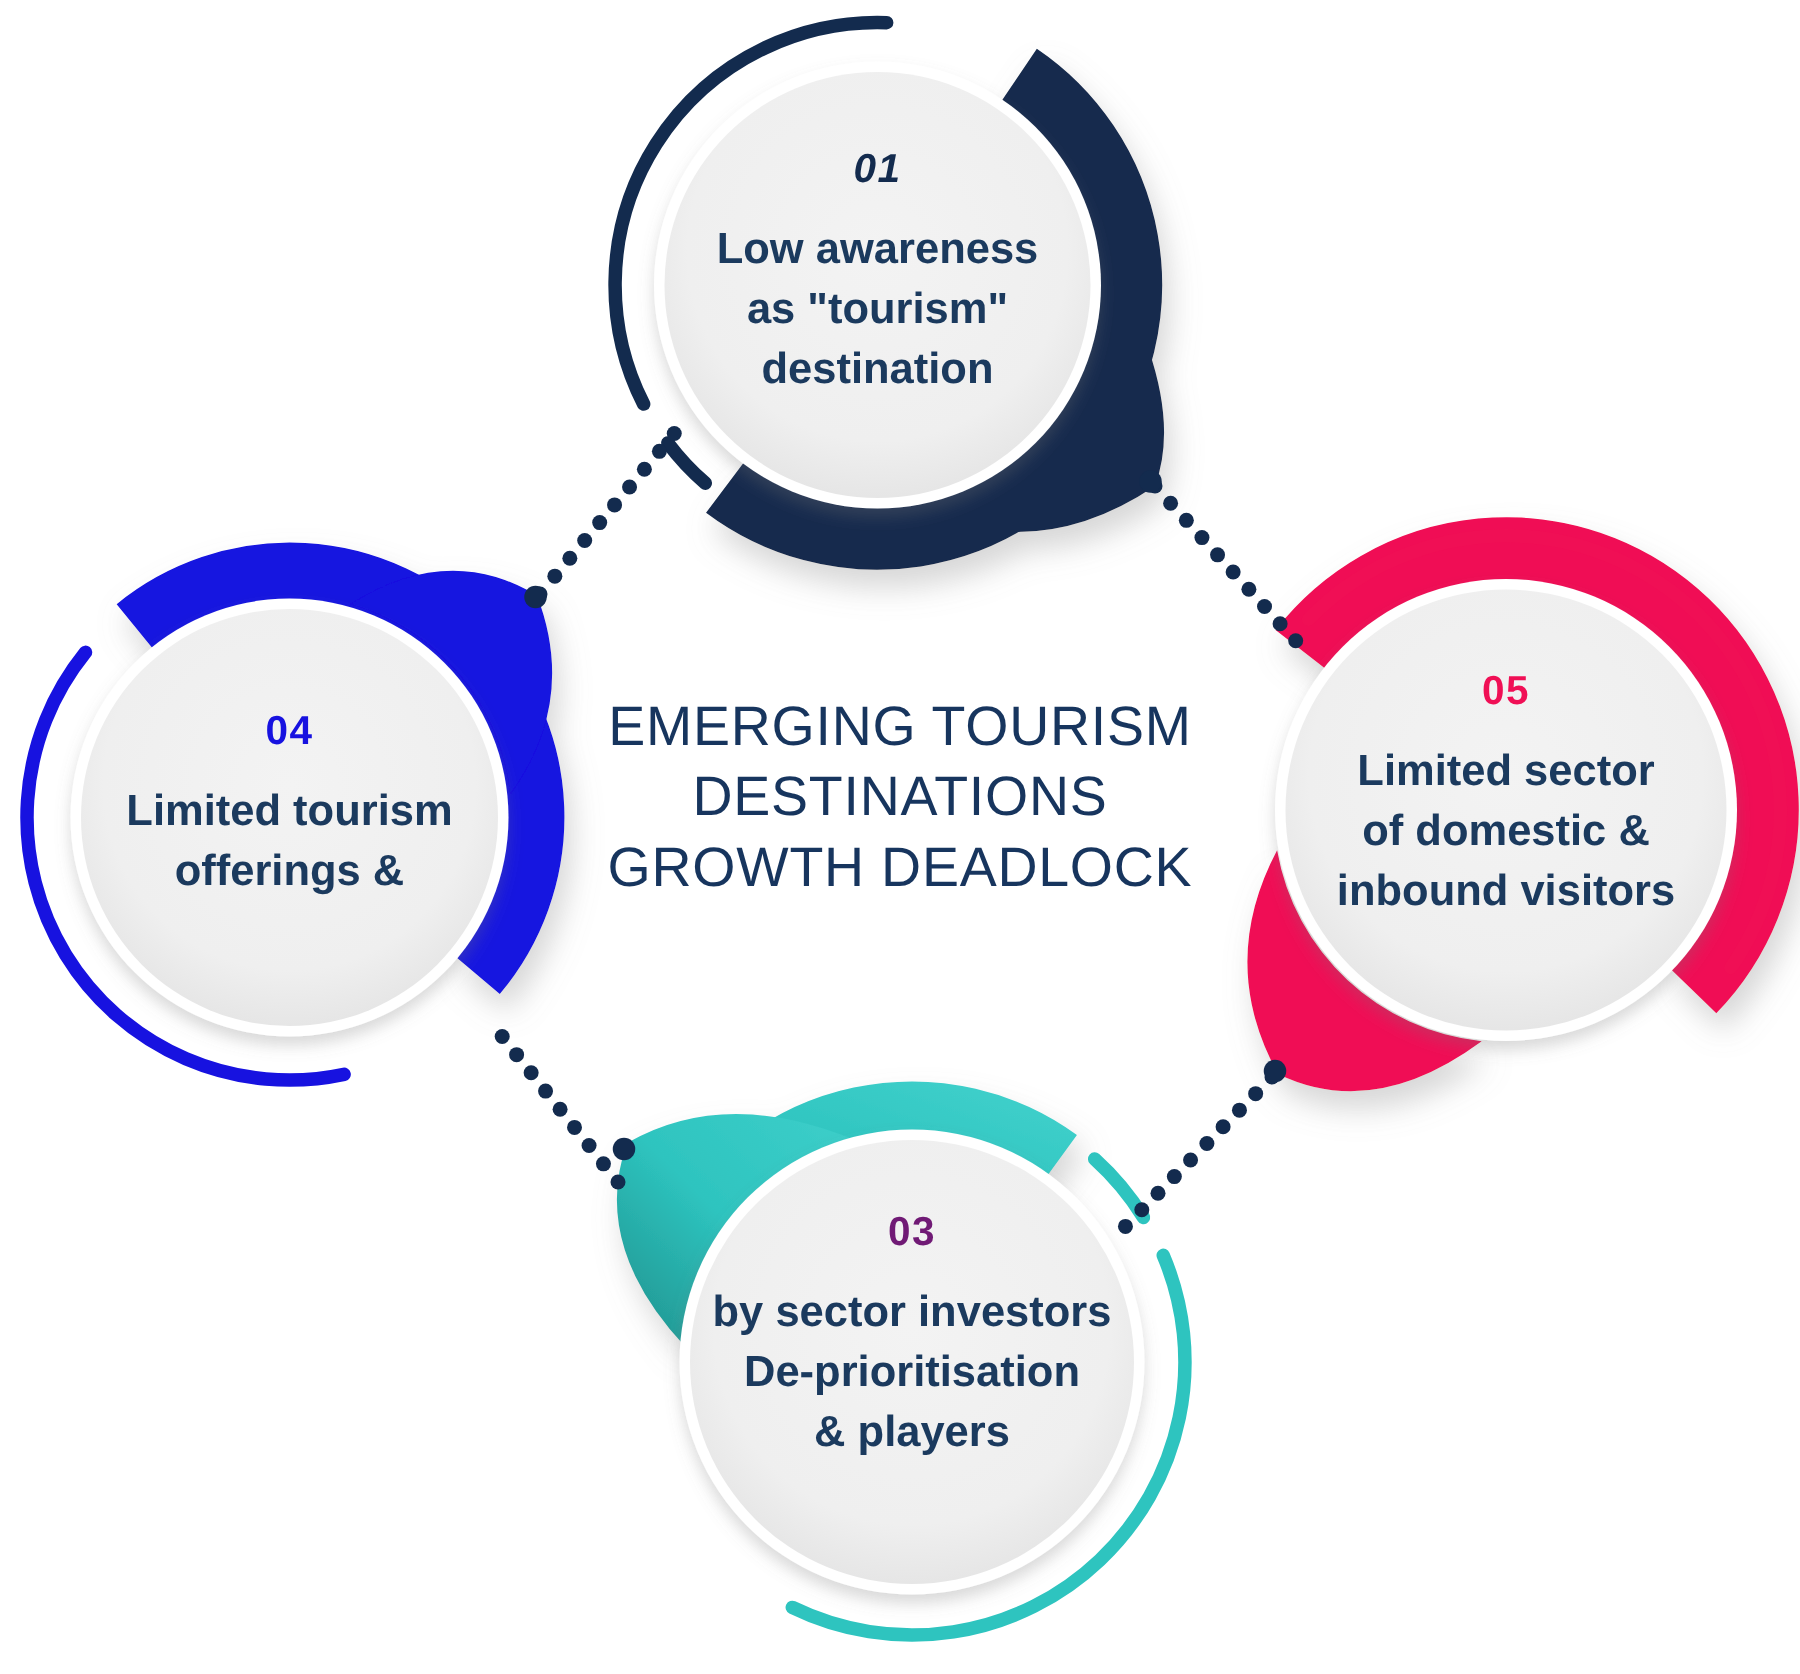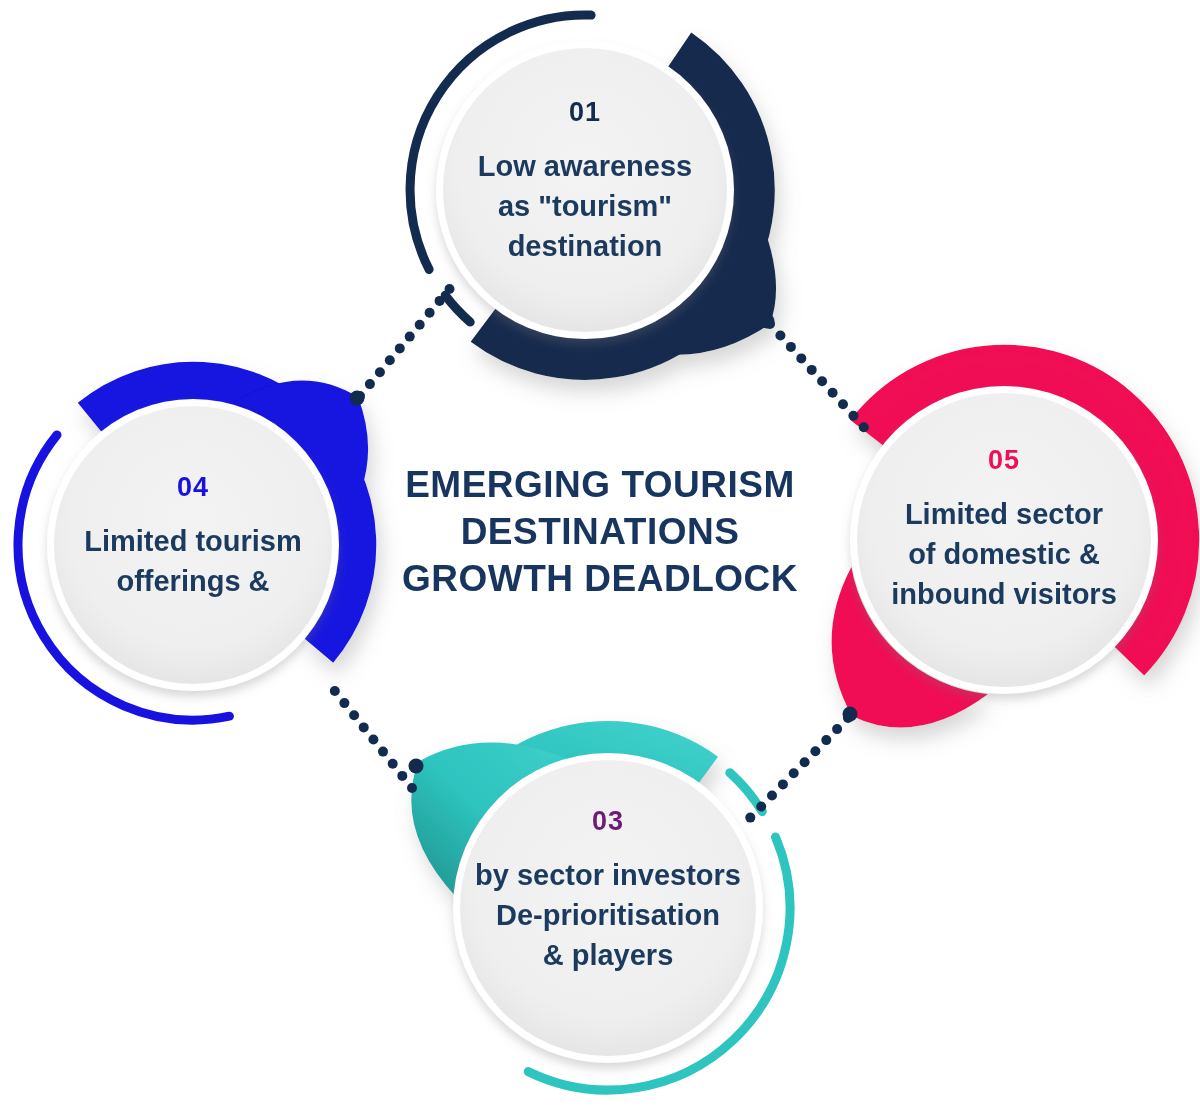--- a/index.html
+++ b/index.html
@@ -13,21 +13,21 @@
     position:absolute;transform:translate(-50%,-50%);
     text-align:center;font-weight:700;line-height:40px;font-size:29px;
     pointer-events:none;white-space:nowrap;
   }
   .node-number{
     display:block;font-size:27px;letter-spacing:1px;margin-bottom:14px;
     font-weight:700;
   }
   .center-title{
     position:absolute;left:600px;top:531px;transform:translate(-50%,-50%);
-    text-align:center;font-weight:700;font-size:37px;line-height:47px;
+    text-align:center;font-weight:400;font-size:37px;line-height:47px;
     letter-spacing:0.5px;white-space:nowrap;pointer-events:none;
   }
 </style>
 </head>
 <body>
 
 <div id="stage">
 
   <svg id="rings" viewBox="0 0 1200 1116" width="1200" height="1116">
       <defs>
@@ -133,21 +133,21 @@
       </g>
     </svg>
 
   <div class="center-title" style="color: rgb(23, 53, 94);">
     <div>EMERGING TOURISM</div>
     <div>DESTINATIONS</div>
     <div>GROWTH DEADLOCK</div>
   </div>
 
   <div class="node-text" style="left: 585px; top: 179px; color: rgb(27, 58, 94);">
-    <span class="node-number" style="color: rgb(19, 43, 78);">01</span>
+    <span class="node-number" style="color: rgb(19, 43, 78); font-style: italic;">01</span>
     <div>Low awareness</div>
     <div>as "tourism"</div>
     <div>destination</div>
   </div>
 
   <div class="node-text" style="left: 1004px; top: 527px; color: rgb(27, 58, 94);">
     <span class="node-number" style="color: rgb(240, 15, 85);">05</span>
     <div>Limited sector</div>
     <div>of domestic &amp;</div>
     <div>inbound visitors</div>

